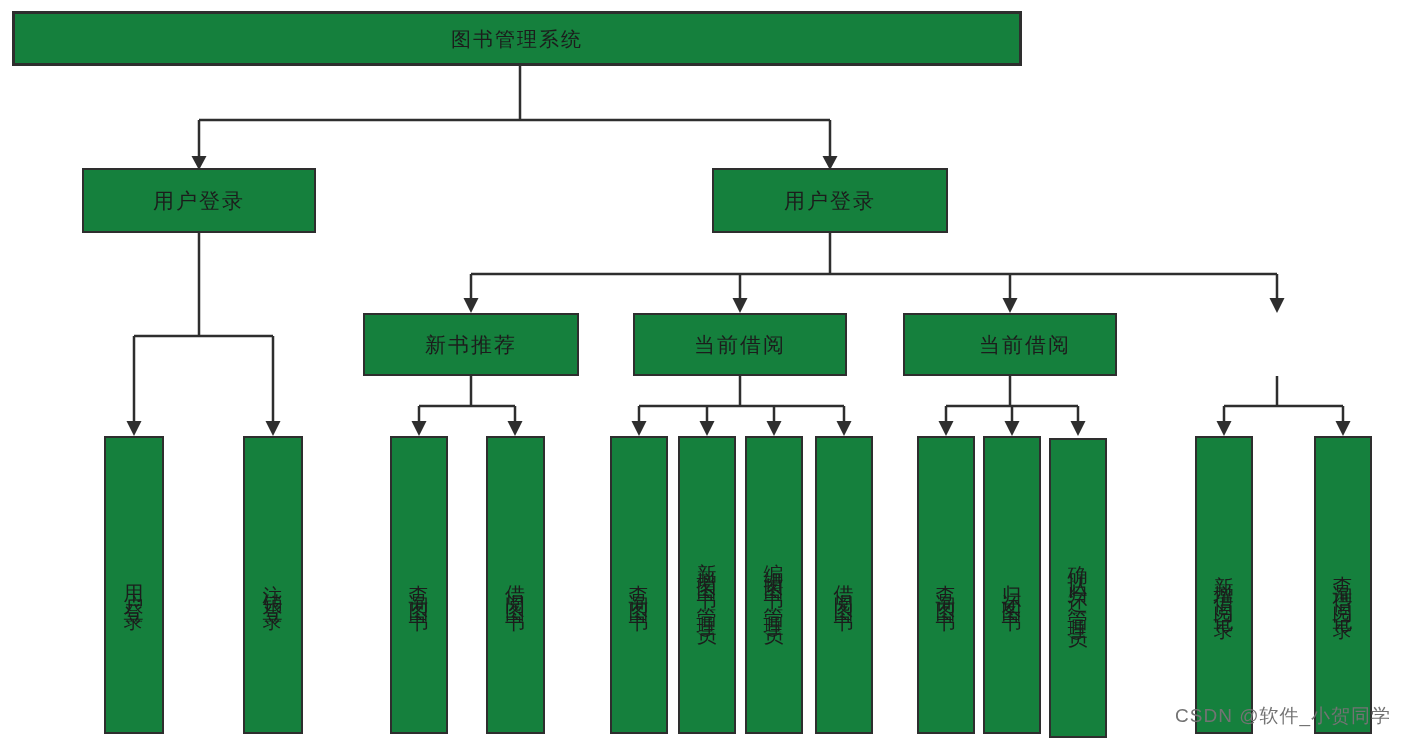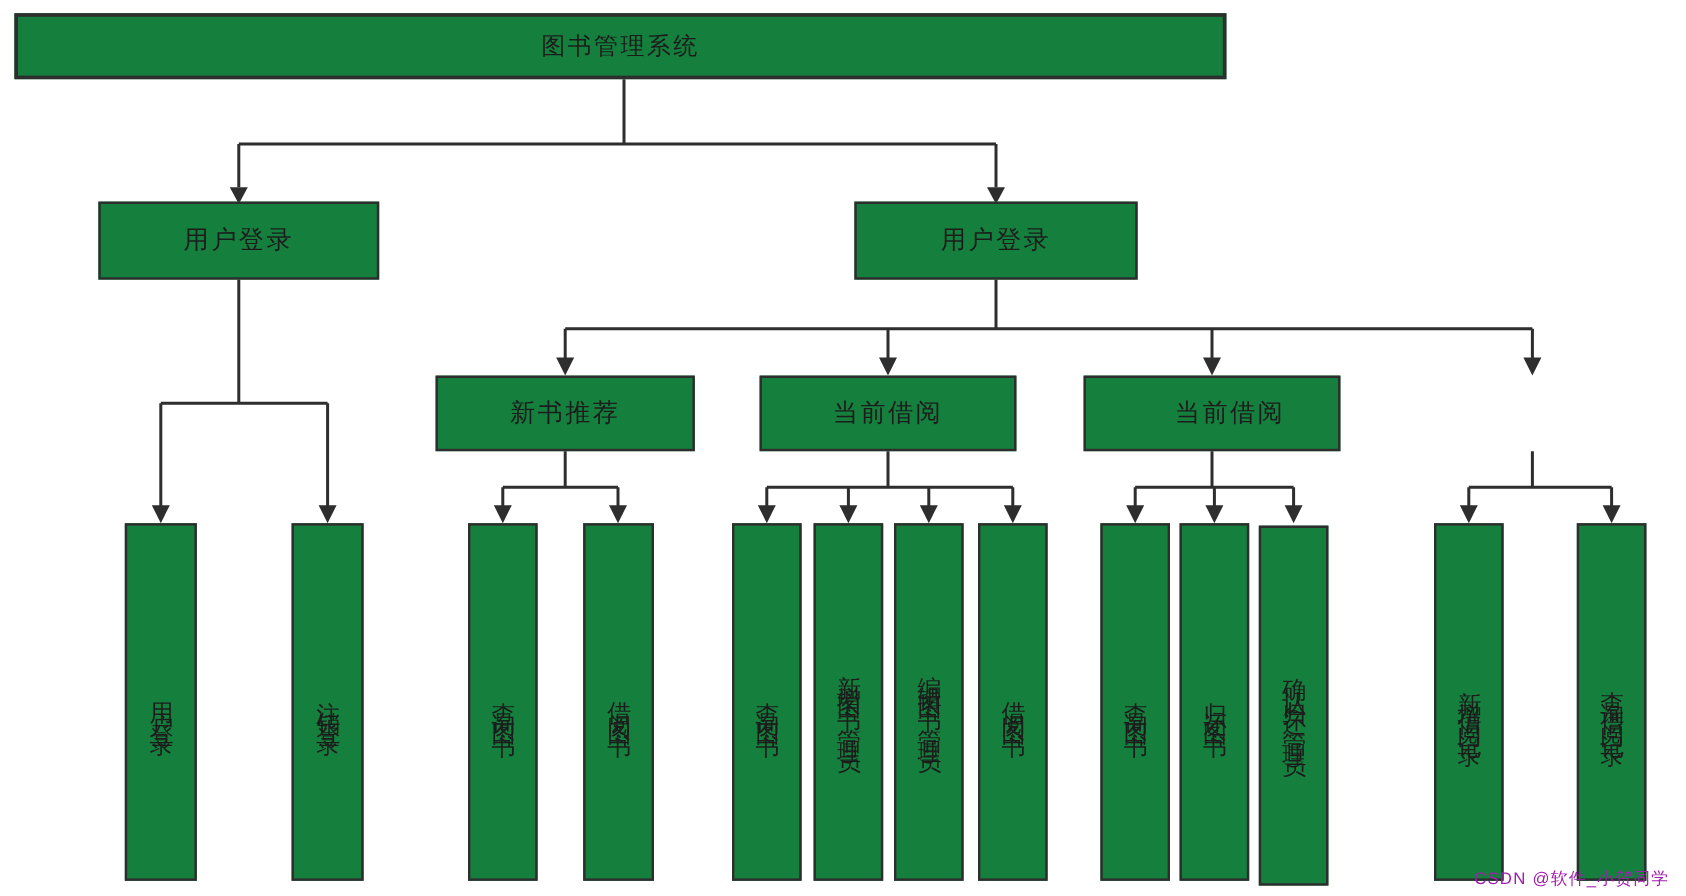--- a/index.html
+++ b/index.html
@@ -44,23 +44,23 @@
     writing-mode: vertical-rl;
     text-orientation: mixed;
     font-size: 20px;
     letter-spacing: 9px;
     line-height: 1;
     padding-top: 4px;
   }
   .watermark {
     position: absolute;
     right: 14px;
-    bottom: 5px;
-    font-size: 14px;
-    color: #a21caf;
+    bottom: 18px;
+    font-size: 19px;
+    color: #737373;
     letter-spacing: 1px;
     white-space: nowrap;
   }
 </style>
 </head>
 <body>
 
 <div class="stage">
 
   <svg class="connectors" viewBox="0 0 1405 747" xmlns="http://www.w3.org/2000/svg">

